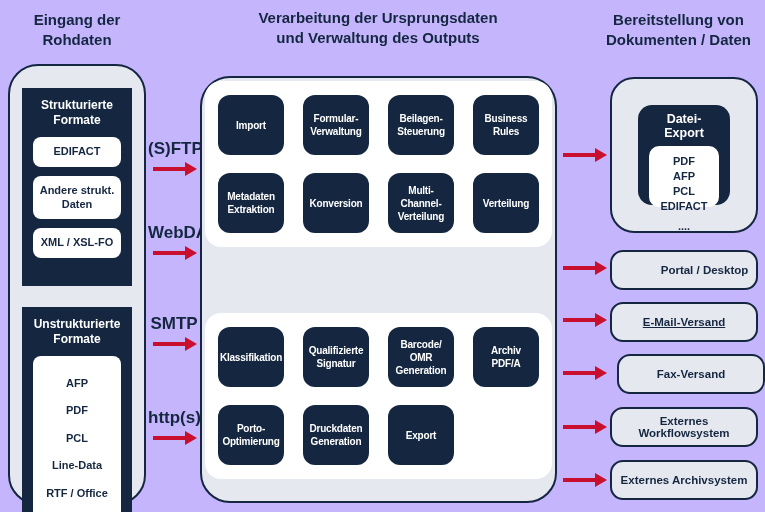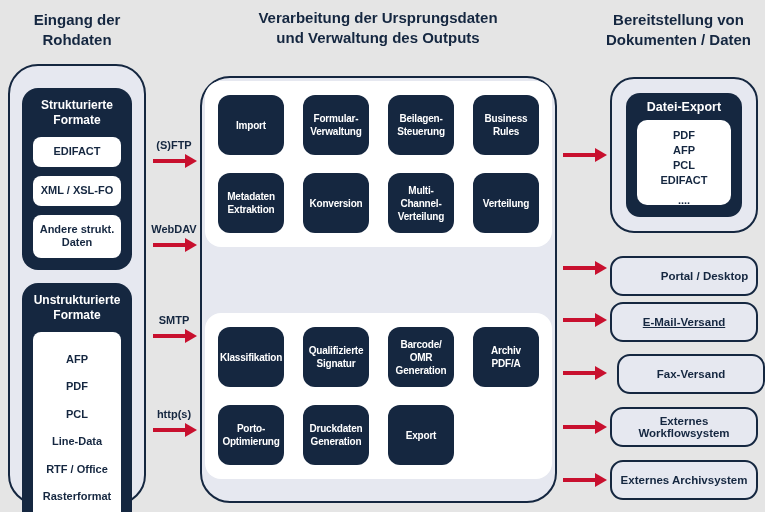--- a/index.html
+++ b/index.html
@@ -1,52 +1,52 @@
 <!DOCTYPE html>
 <html><head>
 <meta charset="utf-8">
 <style>
   html,body{margin:0;padding:0;background:#ffffff;}
   .canvas{
-    position:relative;width:765px;height:512px;background:#e5e5e5;overflow:hidden;
+    position:relative;width:765px;height:512px;background:#c4b5fd;overflow:hidden;
     font-family:"Liberation Sans",sans-serif;color:#152740;
   }
   .hdr{
     position:absolute;font-weight:bold;font-size:15px;line-height:1.3;
     text-align:center;white-space:pre-line;color:#152740;
   }
   .hdr-left{left:6px;top:10px;width:142px;}
   .hdr-center{left:192px;top:8px;width:372px;}
   .hdr-right{left:592px;top:10px;width:173px;}
 
   
   .left-panel{
     position:absolute;left:8px;top:64px;width:138px;height:441px;
     background:#e6e8f0;border:2px solid #152740;border-radius:30px;
     box-sizing:border-box;padding:22px 12px 0 12px;
   }
   .fgroup{
-    background:#152740;border-radius:16px;padding:8px 8px 12px 8px;
-    text-align:center;margin-bottom:13px;
+    background:#152740;border-radius:0;padding:8px 8px 28px 8px;
+    text-align:center;margin-bottom:21px;
   }
   .fgroup-title{
     color:#ffffff;font-weight:bold;font-size:12px;line-height:1.25;
     white-space:pre-line;margin:2px 0 4px 0;
   }
   .fitem{
     background:#ffffff;border-radius:8px;color:#152740;font-weight:bold;
     font-size:11px;line-height:1.25;white-space:pre-line;
     padding:8px 2px;margin:9px 3px 0 3px;
   }
   .flist{padding:7px 2px;text-align:center;}
   .flist div{line-height:13.7px;}
 
   
   .proto{position:absolute;left:148px;width:52px;text-align:center;}
-  .proto-label{font-weight:bold;font-size:11px;color:#152740;margin-bottom:3px;}
+  .proto-label{font-weight:bold;font-size:17px;color:#152740;margin-bottom:3px;}
   .arrow-right{position:relative;height:14px;width:46px;margin:0 auto;}
   .arrow-right::before{
     content:"";position:absolute;left:2px;right:11px;top:5px;height:4px;background:#c8102e;
   }
   .arrow-right::after{
     content:"";position:absolute;right:0;top:0;width:0;height:0;
     border-left:12px solid #c8102e;border-top:7px solid transparent;border-bottom:7px solid transparent;
   }
 
   
@@ -68,21 +68,21 @@
     background:#152740;border-radius:12px;color:#ffffff;font-weight:bold;
     font-size:10px;line-height:1.3;text-align:center;white-space:pre-line;
     display:flex;align-items:center;justify-content:center;padding:2px 1px;
     letter-spacing:-0.2px;
   }
 
   
   .file-export{
     position:absolute;left:610px;top:77px;width:148px;height:156px;
     background:#e6e8f0;border:2px solid #152740;border-radius:24px;
-    box-sizing:border-box;padding:14px;
+    box-sizing:border-box;padding:26px;
   }
   .file-export-inner{
     background:#152740;border-radius:14px;height:100%;box-sizing:border-box;
     padding:7px 11px;text-align:center;
   }
   .file-export-title{color:#ffffff;font-weight:bold;font-size:12.5px;margin-bottom:6px;}
   .file-export-list{
     background:#ffffff;border-radius:10px;color:#152740;font-weight:bold;font-size:11px;
     box-sizing:border-box;height:calc(100% - 25px);padding:8px 0 0 0;
   }
@@ -106,23 +106,23 @@
   <div class="hdr hdr-center">Verarbeitung der Ursprungsdaten
 und Verwaltung des Outputs</div>
   <div class="hdr hdr-right">Bereitstellung von
 Dokumenten / Daten</div>
 
   <div class="left-panel">
     <div class="fgroup">
       <div class="fgroup-title">Strukturierte
 Formate</div>
       <div class="fitem">EDIFACT</div>
-      <div class="fitem">XML / XSL-FO</div>
       <div class="fitem">Andere strukt.
 Daten</div>
+      <div class="fitem">XML / XSL-FO</div>
     </div>
     <div class="fgroup">
       <div class="fgroup-title">Unstrukturierte
 Formate</div>
       <div class="fitem flist">
         <div>AFP</div>
         <div>PDF</div>
         <div>PCL</div>
         <div>Line-Data</div>
         <div>RTF / Office</div>
@@ -202,19 +202,19 @@
       <div class="file-export-list">
         <div>PDF</div>
         <div>AFP</div>
         <div>PCL</div>
         <div>EDIFACT</div>
         <div class="fe-dots">....</div>
       </div>
     </div>
   </div>
 
-  <div class="out-box" style="top:256px;padding-left:45px;">Portal / Desktop</div>
+  <div class="out-box" style="top:250px;padding-left:45px;">Portal / Desktop</div>
   <div class="out-box" style="top:302px;text-decoration:underline;">E-Mail-Versand</div>
   <div class="out-box" style="top:354px;margin-left:7px;">Fax-Versand</div>
   <div class="out-box" style="top:407px;">Externes Workflowsystem</div>
   <div class="out-box" style="top:460px;">Externes Archivsystem</div>
 
 </div>
 
 </body></html>

